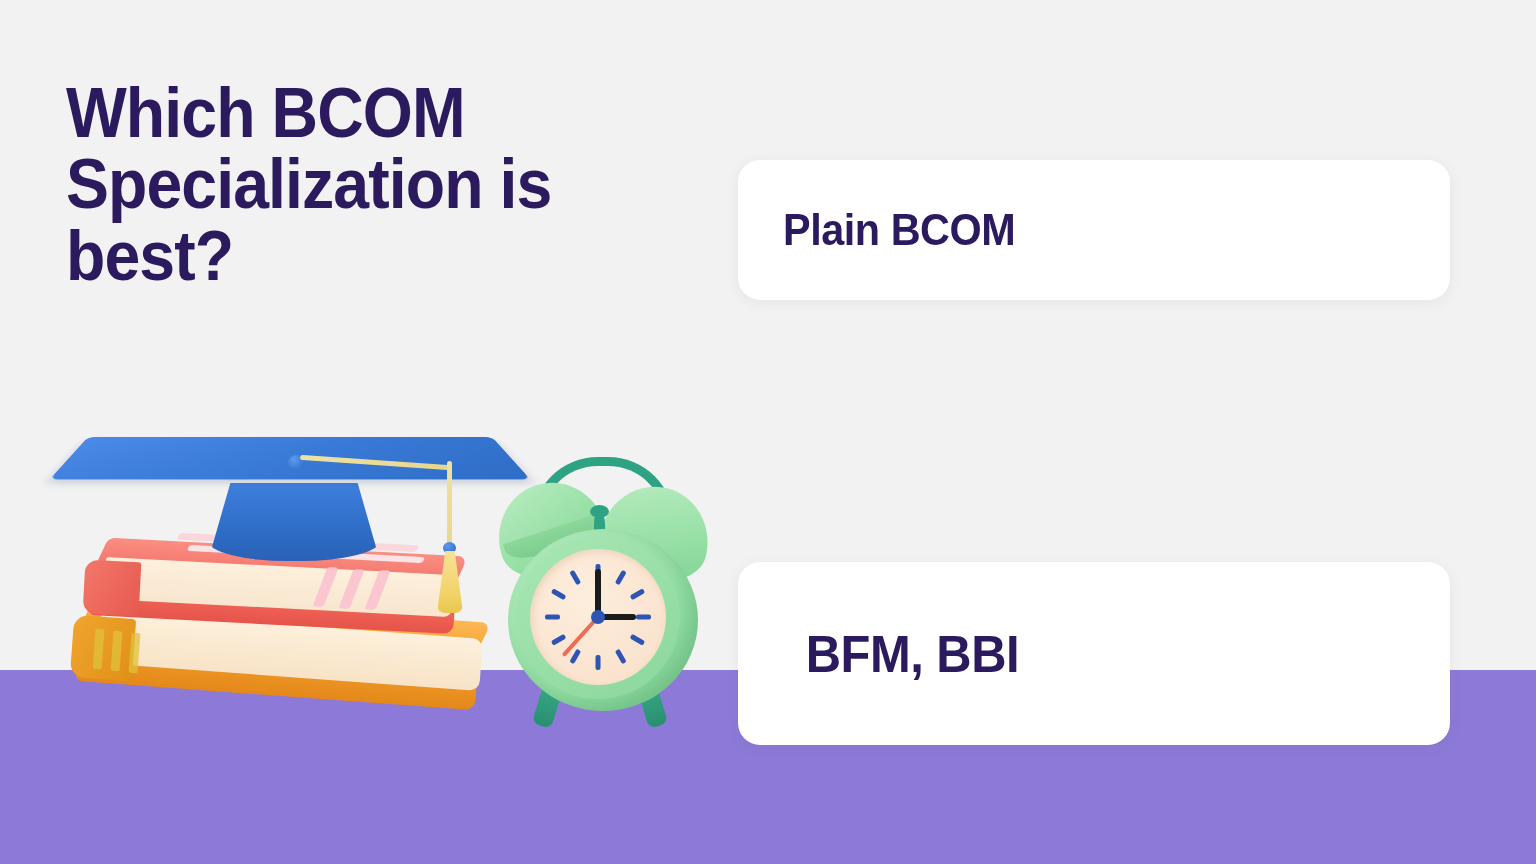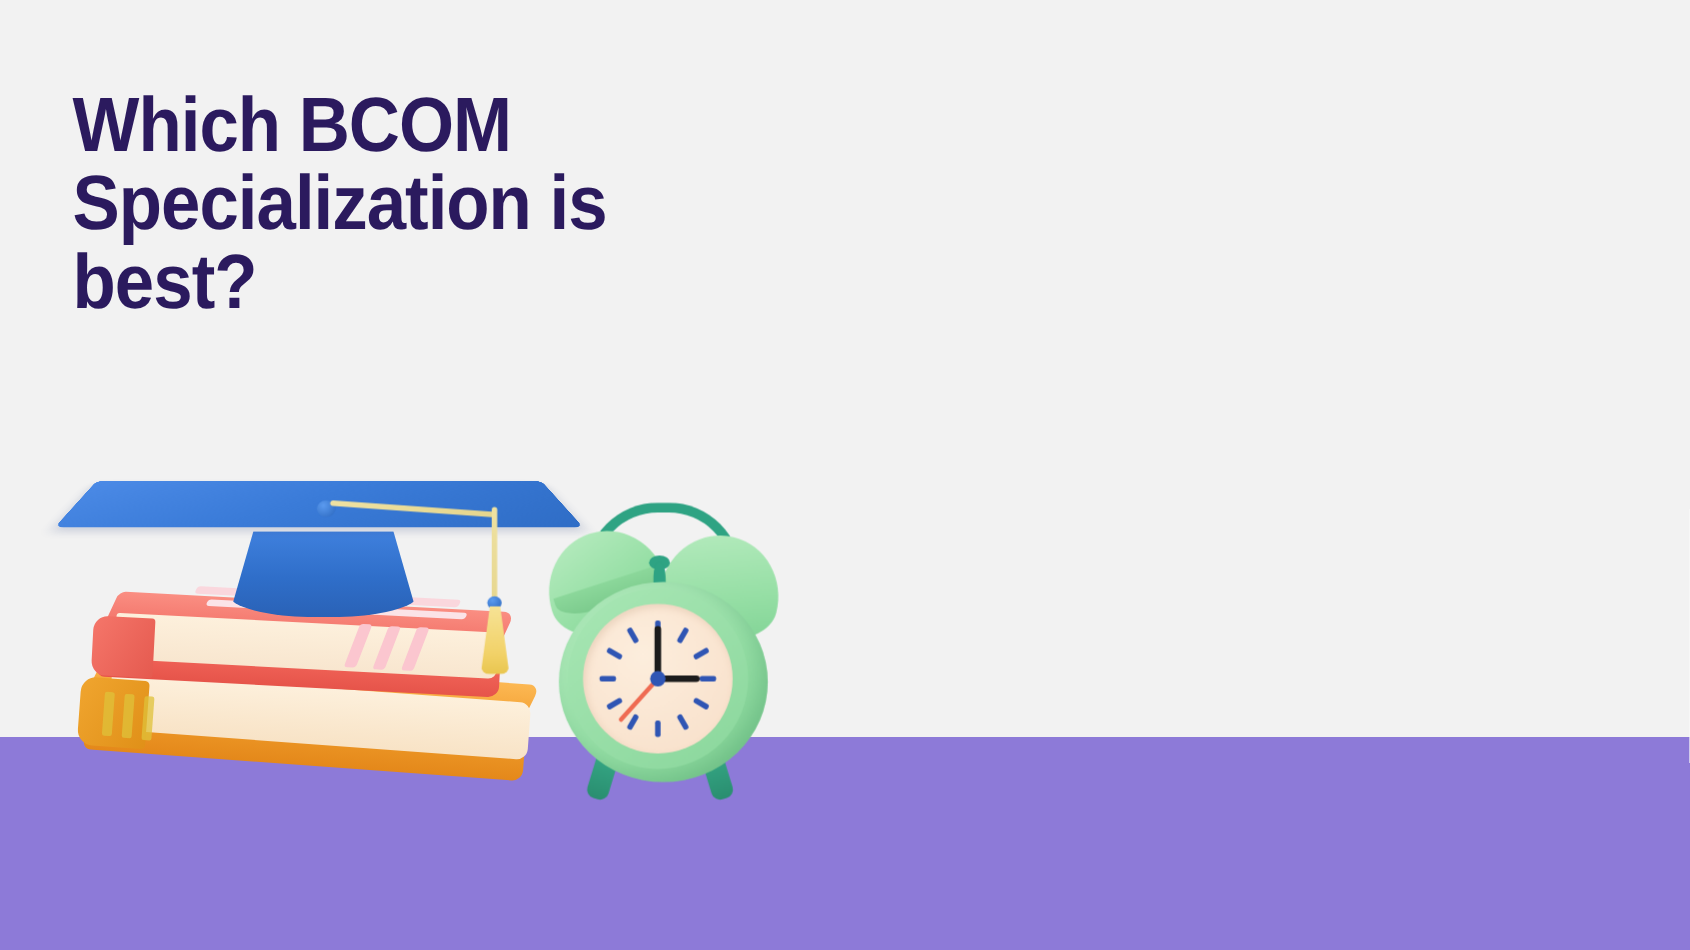--- a/index.html
+++ b/index.html
@@ -318,20 +318,26 @@
 </style>
 </head>
 <body>
 
 <div id="slide">
 
   <div id="purple-band"></div>
 
   <h1 id="headline">Which BCOM Specialization is best?</h1>
 
+  <div class="card" id="card-0">
+    <span class="card-label">Plain BCOM</span>
+  </div>
+  <div class="card" id="card-2">
+    <span class="card-label">BFM, BBI</span>
+  </div>
 
   <div id="illustration">
 
     <div>
       <div class="book-orange-cover"></div>
       <div class="book-orange-top"></div>
       <div class="book-orange-pages"></div>
       <div class="book-orange-spine"></div>
       <div class="book-orange-band oband1"></div>
       <div class="book-orange-band oband2"></div>

